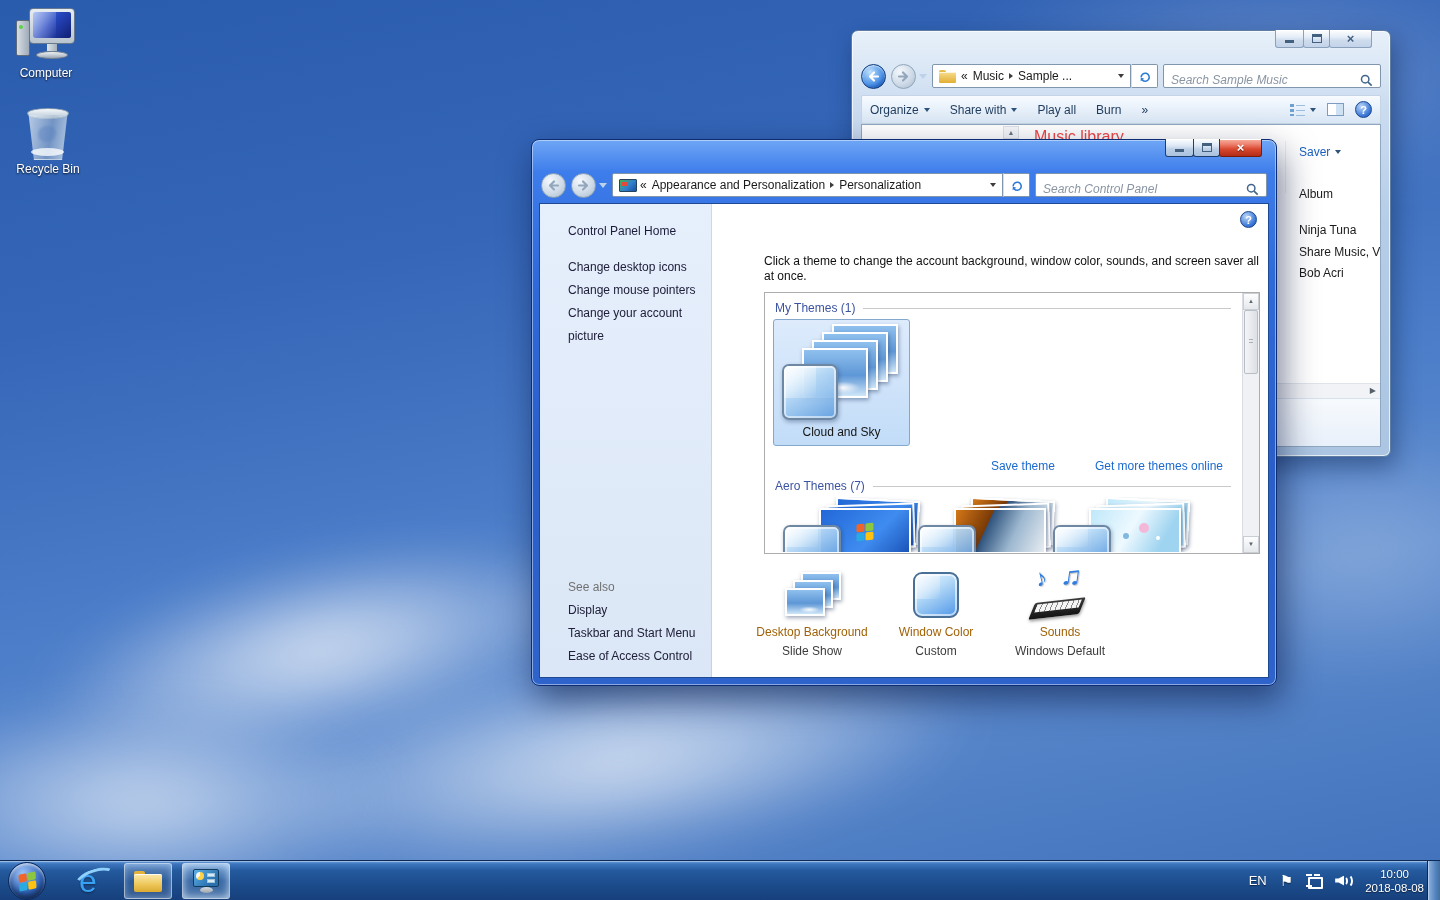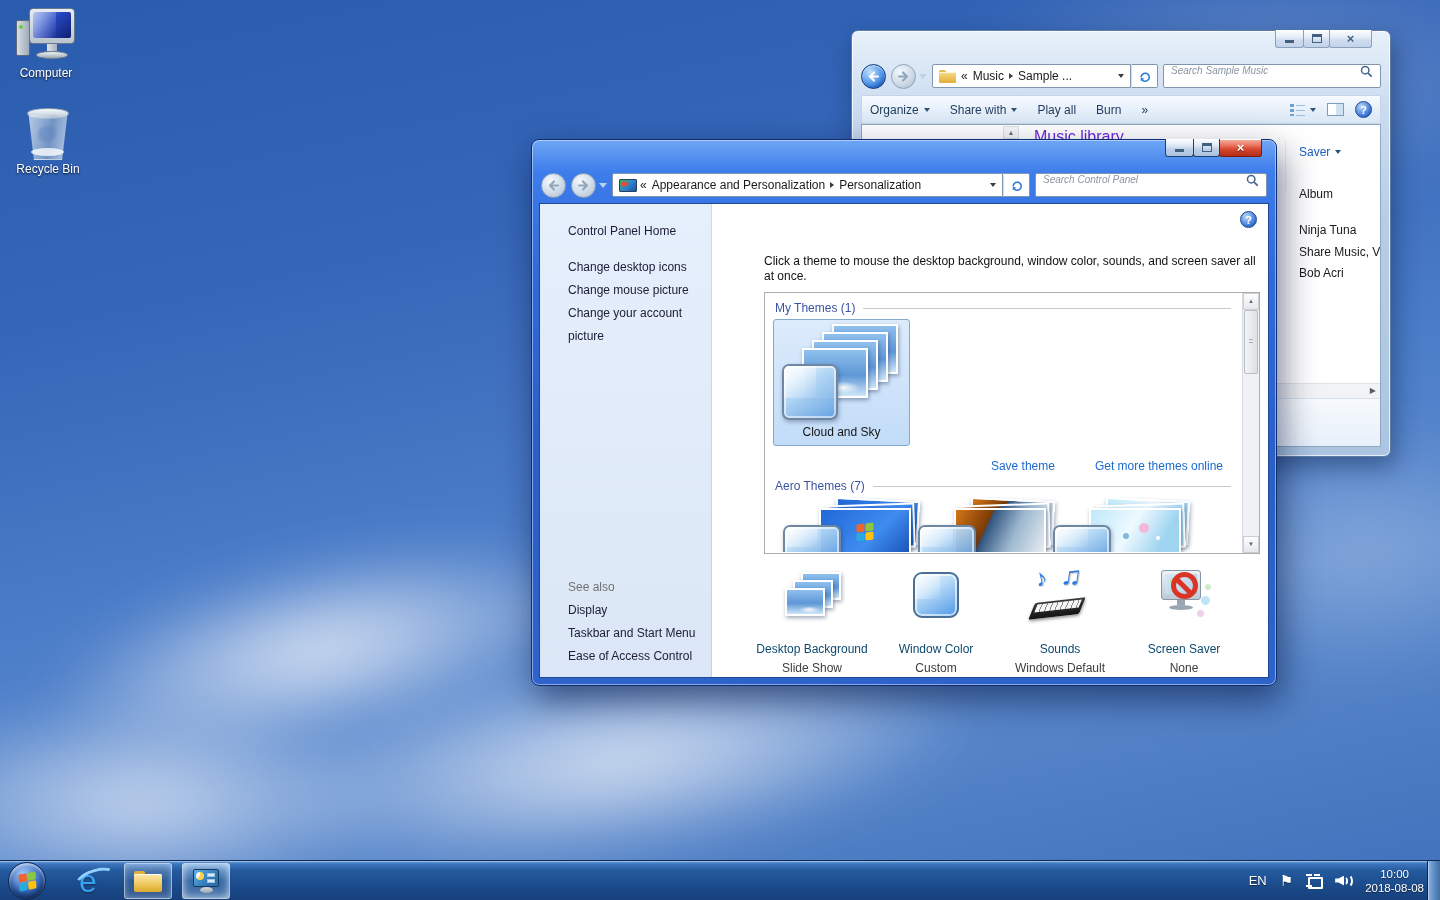--- a/index.html
+++ b/index.html
@@ -56,21 +56,21 @@
 .orb.on{background:radial-gradient(circle at 35% 30%,#bfe0fb,#4f94e8 55%,#1956b4 80%,#123f86);border-color:#0e3a7c;
   box-shadow:inset 0 1px 2px rgba(255,255,255,.7)}
 .orb.off{background:radial-gradient(circle at 35% 30%,#f4f8fc,#cfdbe8 55%,#a8bacb);border-color:#8fa5ba}
 .histchev{width:0;height:0;border-top:5px solid #bcd2ea;border-left:4px solid transparent;border-right:4px solid transparent;margin-left:-2px}
 .addrwrap{flex:1;display:flex;height:24px}
 .addrbox{flex:1;background:#fff;border:1px solid #8196ad;border-radius:2px 0 0 2px;display:flex;align-items:center;
   gap:5px;padding:0 6px;font-size:12px;color:#1a1a1a;overflow:hidden;white-space:nowrap}
 .refbtn{width:27px;background:#fff;border:1px solid #8196ad;border-left:1px solid #d7dee8;border-radius:0 2px 2px 0;
   display:flex;align-items:center;justify-content:center}
 .searchbox{width:218px;height:24px;background:#fff;border:1px solid #8196ad;border-radius:2px;
-  display:flex;align-items:flex-start;padding:0 7px;font-size:10px;flex:none}
+  display:flex;align-items:flex-end;padding:0 7px;font-size:12px;flex:none}
 .placeholder{font-style:italic;color:#8a95a3;flex:1;white-space:nowrap;overflow:hidden}
 .sep-r{width:0;height:0;border-left:4px solid #3c3c3c;border-top:3.5px solid transparent;border-bottom:3.5px solid transparent}
 .dd{width:0;height:0;border-top:4px solid #3c3c3c;border-left:3.5px solid transparent;border-right:3.5px solid transparent}
 .spacer{flex:1}
 .mini-folder{width:17px;height:13px;position:relative;flex:none}
 .mini-folder::before{content:'';position:absolute;left:0;top:0;width:7px;height:4px;border-radius:2px 2px 0 0;background:#e7bb45}
 .mini-folder::after{content:'';position:absolute;left:0;top:2px;width:17px;height:11px;border-radius:1px;
   background:linear-gradient(180deg,#f7dd8d,#e2ae33);box-shadow:inset 0 1px 0 rgba(255,255,255,.7)}
 .mini-cpl{width:16px;height:13px;position:relative;flex:none}
 .mini-cpl::before{content:'';position:absolute;left:0;top:0;width:16px;height:11px;border:1px solid #23445e;border-radius:1px;
@@ -92,21 +92,21 @@
 .xtools{margin-left:auto;display:flex;align-items:center;gap:11px}
 .ic-list{width:15px;height:13px;background:
   linear-gradient(#6fa0d0,#6fa0d0) 0 1px/4px 3px no-repeat,
   linear-gradient(#9cbede,#9cbede) 6px 2px/9px 1px no-repeat,
   linear-gradient(#6fa0d0,#6fa0d0) 0 6px/4px 3px no-repeat,
   linear-gradient(#9cbede,#9cbede) 6px 7px/9px 1px no-repeat,
   linear-gradient(#6fa0d0,#6fa0d0) 0 11px/4px 3px no-repeat,
   linear-gradient(#9cbede,#9cbede) 6px 12px/9px 1px no-repeat}
 .ic-pane{width:17px;height:13px;border:1px solid #7d9cc0;background:linear-gradient(90deg,#fff 55%,#cfe2f4 55%)}
 .xcontent{position:absolute;left:9px;right:9px;top:93px;bottom:9px;background:#fff;border:1px solid #8fa7c0;overflow:hidden}
-.libheader{position:absolute;left:172px;top:3px;font-size:16px;color:#6d28d9}
+.libheader{position:absolute;left:172px;top:3px;font-size:16px;color:#ef4444}
 .sortfrag{position:absolute;left:141px;top:1px;width:16px;height:13px;background:#f4f6f8;border:1px solid #dbe1e8;
   font-size:7px;color:#6b7683;text-align:center;line-height:12px}
 .xvline{position:absolute;left:423px;top:16px;height:52px;width:1px;background:#eceff4}
 .xarrange{position:absolute;left:437px;top:20px;font-size:12px;color:#1c60c0;display:flex;align-items:center;gap:5px}
 .xarrange .dd{border-top-color:#2d5379}
 .xalbum{position:absolute;left:437px;top:62px;font-size:12px;color:#1a1a1a}
 .xitem{position:absolute;left:437px;font-size:12px;color:#1a1a1a;white-space:nowrap}
 .xhscroll{position:absolute;left:0;right:0;top:258px;height:15px;background:#f2f3f6;border-top:1px solid #e0e4ea}
 .xhscroll .ar{position:absolute;right:4px;top:2px;font-size:8px;color:#55606b}
 .xdetails{position:absolute;left:0;right:0;top:273px;bottom:0;background:linear-gradient(#f7fafd,#e8f0fa);border-top:1px solid #d7e2ef}
@@ -169,21 +169,21 @@
 .sarrow{position:absolute;left:0;width:100%;height:17px;background:linear-gradient(#fdfdfd,#e5e8ec);
   border:1px solid #c9cdd4;font-size:6px;color:#5a6570;text-align:center;line-height:15px}
 .sarrow.up{top:0}.sarrow.down{bottom:0}
 .sthumb{position:absolute;left:1px;right:1px;top:17px;height:64px;border:1px solid #b8bdc6;border-radius:2px;
   background:linear-gradient(90deg,#f4f5f7,#dcdfe4)}
 .sthumb::after{content:'';position:absolute;left:4px;right:4px;top:28px;height:6px;
   background:repeating-linear-gradient(#aab0ba 0 1px,transparent 1px 3px)}
 .shortcuts{position:absolute;left:12px;right:0;top:362px;display:flex}
 .scell{width:124px;text-align:center}
 .scell .icz{height:58px;position:relative}
-.scell .lbl{font-size:12px;color:#0c4a6e;margin-top:18px}
+.scell .lbl{font-size:12px;color:#a16207;margin-top:1px}
 .scell .val{font-size:12px;color:#3c3c3c;margin-top:5px}
 .art-db{position:absolute;left:50%;top:6px;transform:translateX(-50%);width:62px;height:48px}
 .art-db .shot{width:40px;height:28px}
 .art-db .d3{left:20px;top:0}.art-db .d2{left:12px;top:8px}.art-db .d1{left:4px;top:16px}
 .art-wc{position:absolute;left:50%;top:6px;transform:translateX(-50%);width:46px;height:46px;border-radius:9px;border:2px solid #4a6f96;
   background:linear-gradient(150deg,#eaf5fe 0%,#b9dcf8 38%,#4f97e8 100%);box-shadow:inset 0 0 0 2px rgba(255,255,255,.6)}
 .art-wc::after{content:'';position:absolute;left:0;top:0;width:60%;height:60%;border-radius:7px 0 0 0;
   background:linear-gradient(135deg,rgba(255,255,255,.85),rgba(255,255,255,0))}
 .art-snd{position:absolute;left:50%;top:2px;transform:translateX(-50%);width:66px;height:56px}
 .kbd{position:absolute;left:6px;top:32px;width:48px;height:17px;border-radius:2px;transform:skewX(-28deg) rotate(-7deg);
@@ -429,33 +429,33 @@
             <circle cx="5.6" cy="5.6" r="4" fill="none" stroke="#41658c" stroke-width="1.6"></circle>
             <path d="M8.7 8.7 12.6 12.6" stroke="#41658c" stroke-width="1.8"></path>
           </svg>
       </div>
     </div>
     <div class="client">
       <div class="sbar">
         <div class="sb-home">Control Panel Home</div>
         <div class="sb-tasks">
           <div>Change desktop icons</div>
-          <div>Change mouse picture</div>
+          <div>Change mouse pointers</div>
           <div>Change your account picture</div>
         </div>
         <div class="sb-see">
           <div class="hdr">See also</div>
           <div class="lnk">Display</div>
           <div class="lnk">Taskbar and Start Menu</div>
           <div class="lnk">Ease of Access Control</div>
         </div>
       </div>
       <div class="main">
         <span class="helporb">?</span>
-        <div class="desc">Click a theme to mouse the desktop background, window color, sounds, and screen saver all at once.</div>
+        <div class="desc">Click a theme to change the account background, window color, sounds, and screen saver all at once.</div>
 
         <div class="tbox">
           <div class="ghead" style="top:8px">
             <span>My Themes (1)</span>
               <span class="line"></span>
           </div>
           <div class="tcard">
             <div class="shot s4"></div>
               <div class="shot s3"></div>
               <div class="shot s2"></div>
@@ -528,36 +528,20 @@
             <div class="icz">
                 <div class="art-snd">
               <div class="kbd"></div>
                   <span class="note n1">♪</span>
                   <span class="note n2">♫</span>
                 </div>
               </div>
             <div class="lbl">Sounds</div>
             <div class="val">Windows Default</div>
           </div>
-          <div class="scell">
-            <div class="icz">
-                <div class="art-ss">
-              <div class="ss-mon"></div>
-                  <div class="ss-scr"></div>
-                  <div class="ss-stand"></div>
-                  <div class="ss-base"></div>
-              <div class="ss-no"></div>
-                  <span class="ss-bub bu1"></span>
-                  <span class="ss-bub bu2"></span>
-                  <span class="ss-bub bu3"></span>
-                </div>
-              </div>
-            <div class="lbl">Screen Saver</div>
-            <div class="val">None</div>
-          </div>
         </div>
       </div>
     </div>
   </div>
 
   <div id="taskbar">
     <div class="startorb">
       <span class="wflag" style="position:static;transform:skewY(-8deg) rotate(-4deg)">
         <i class="r"></i>
           <i class="g"></i>

